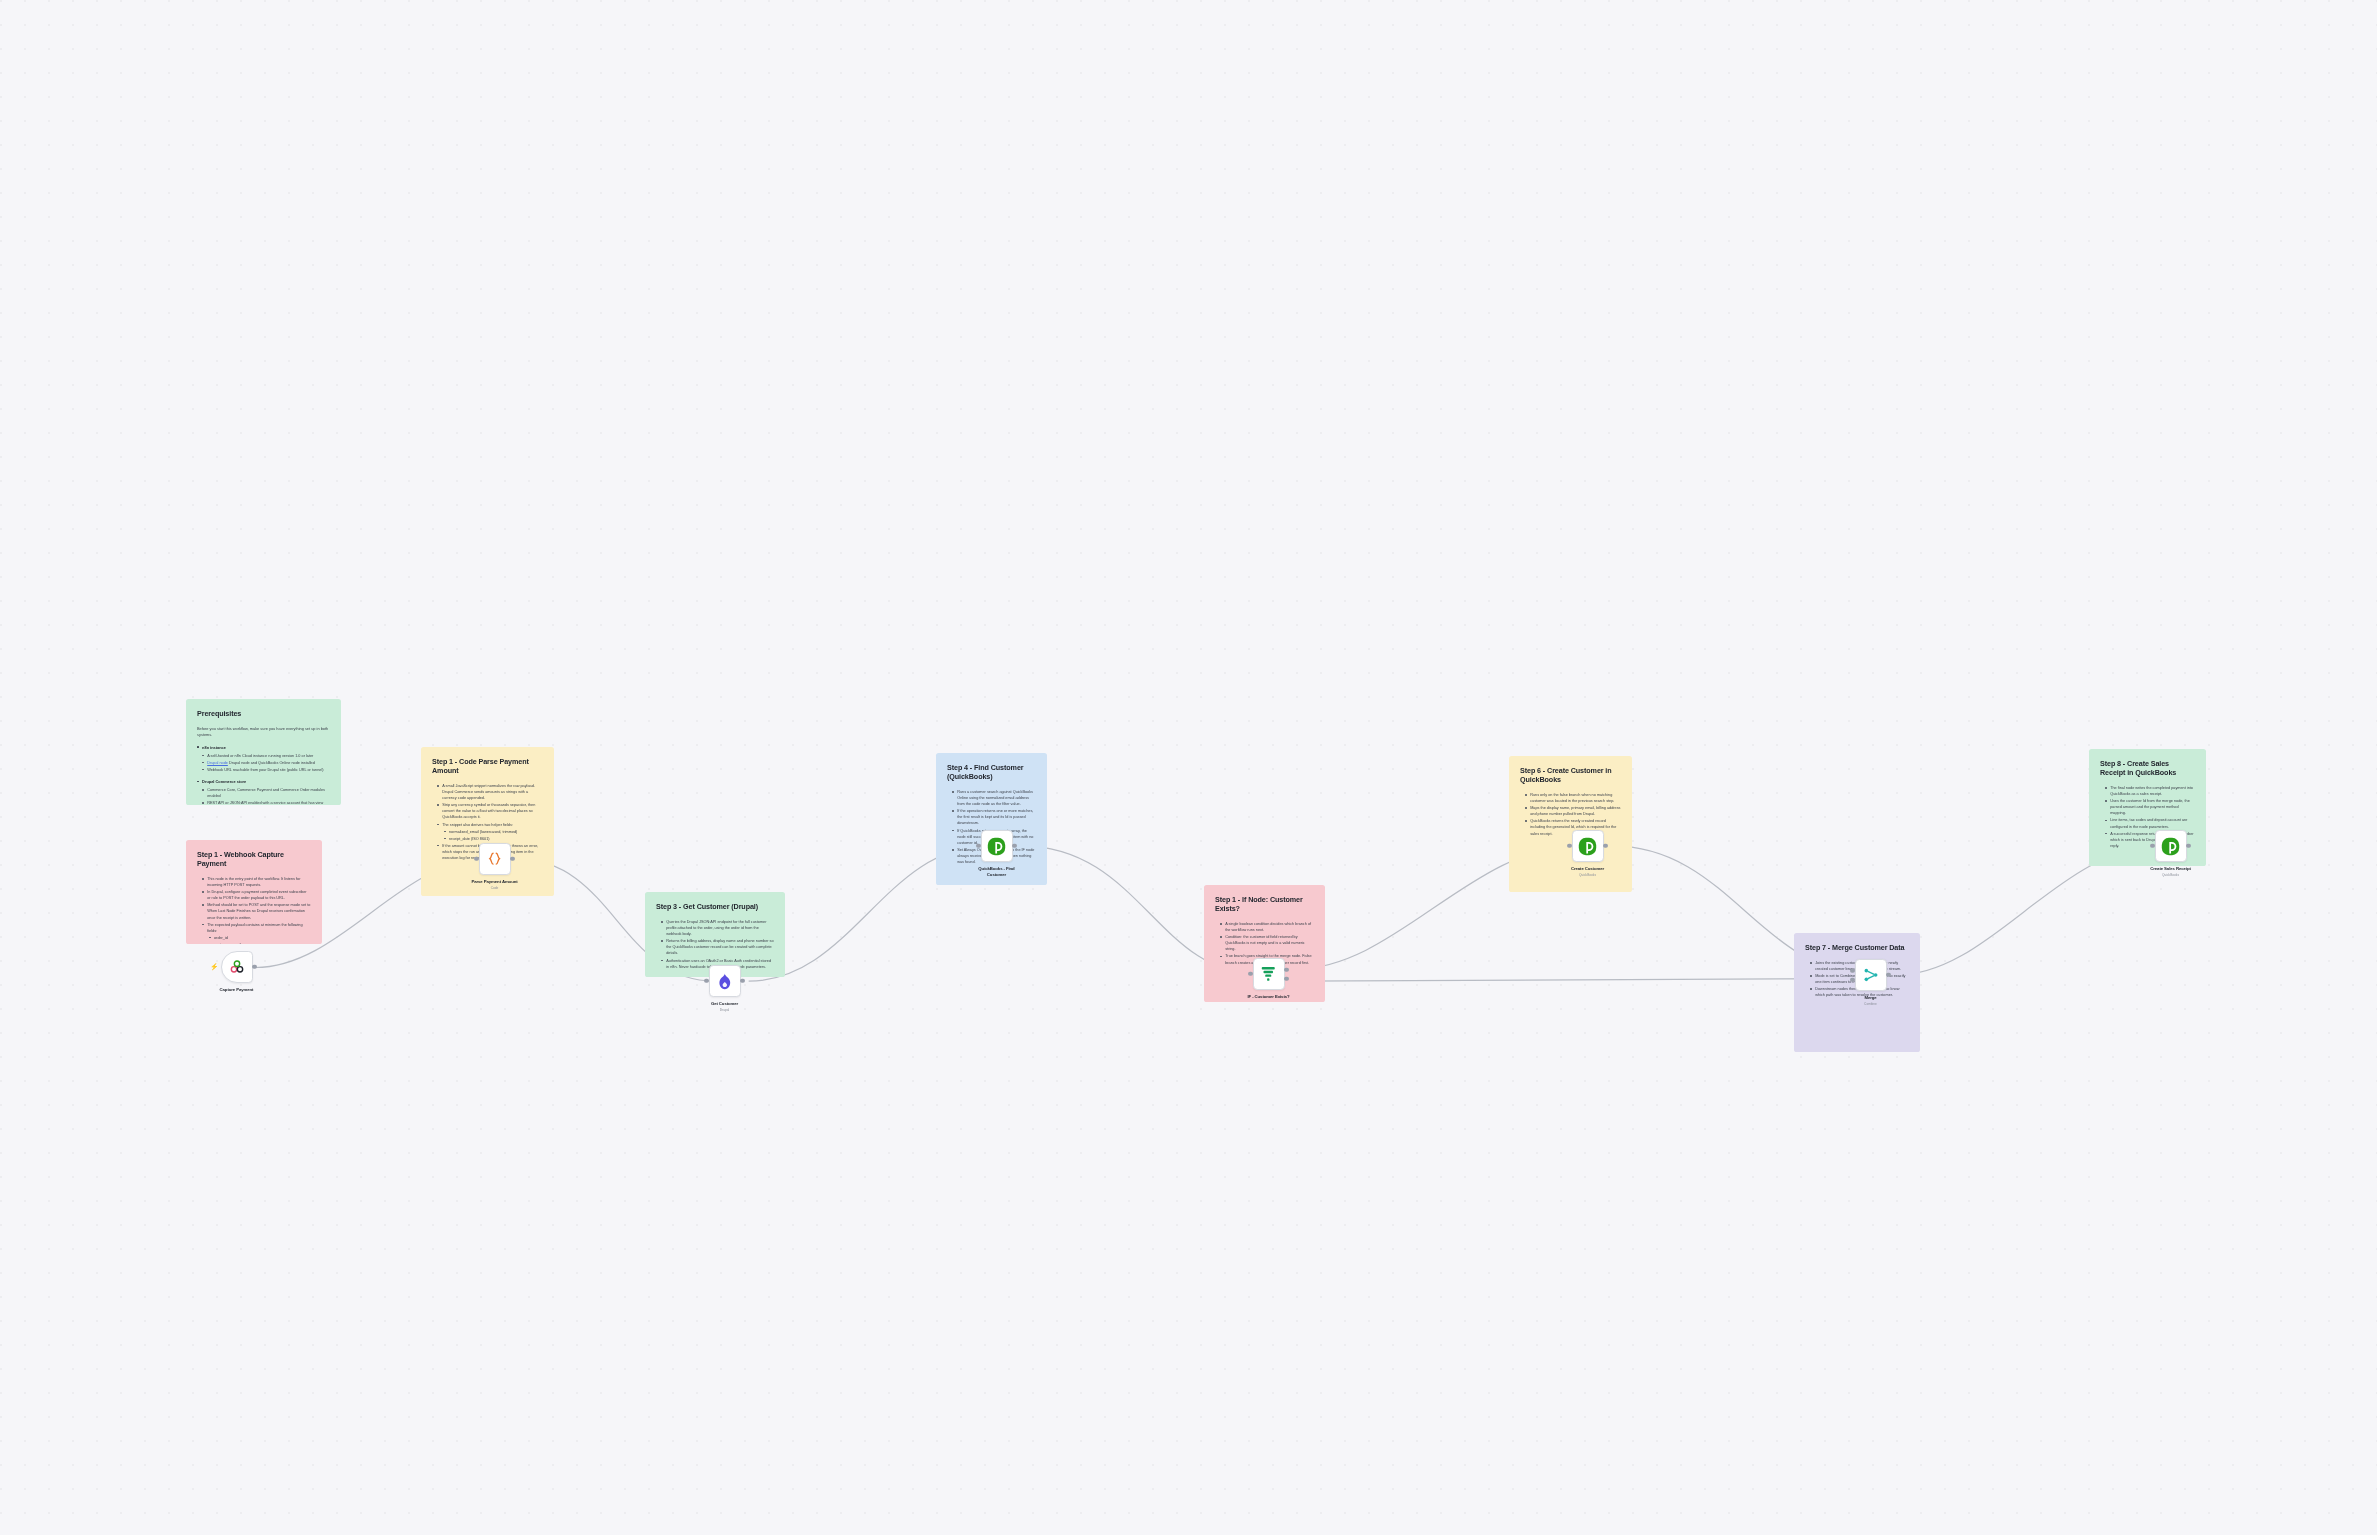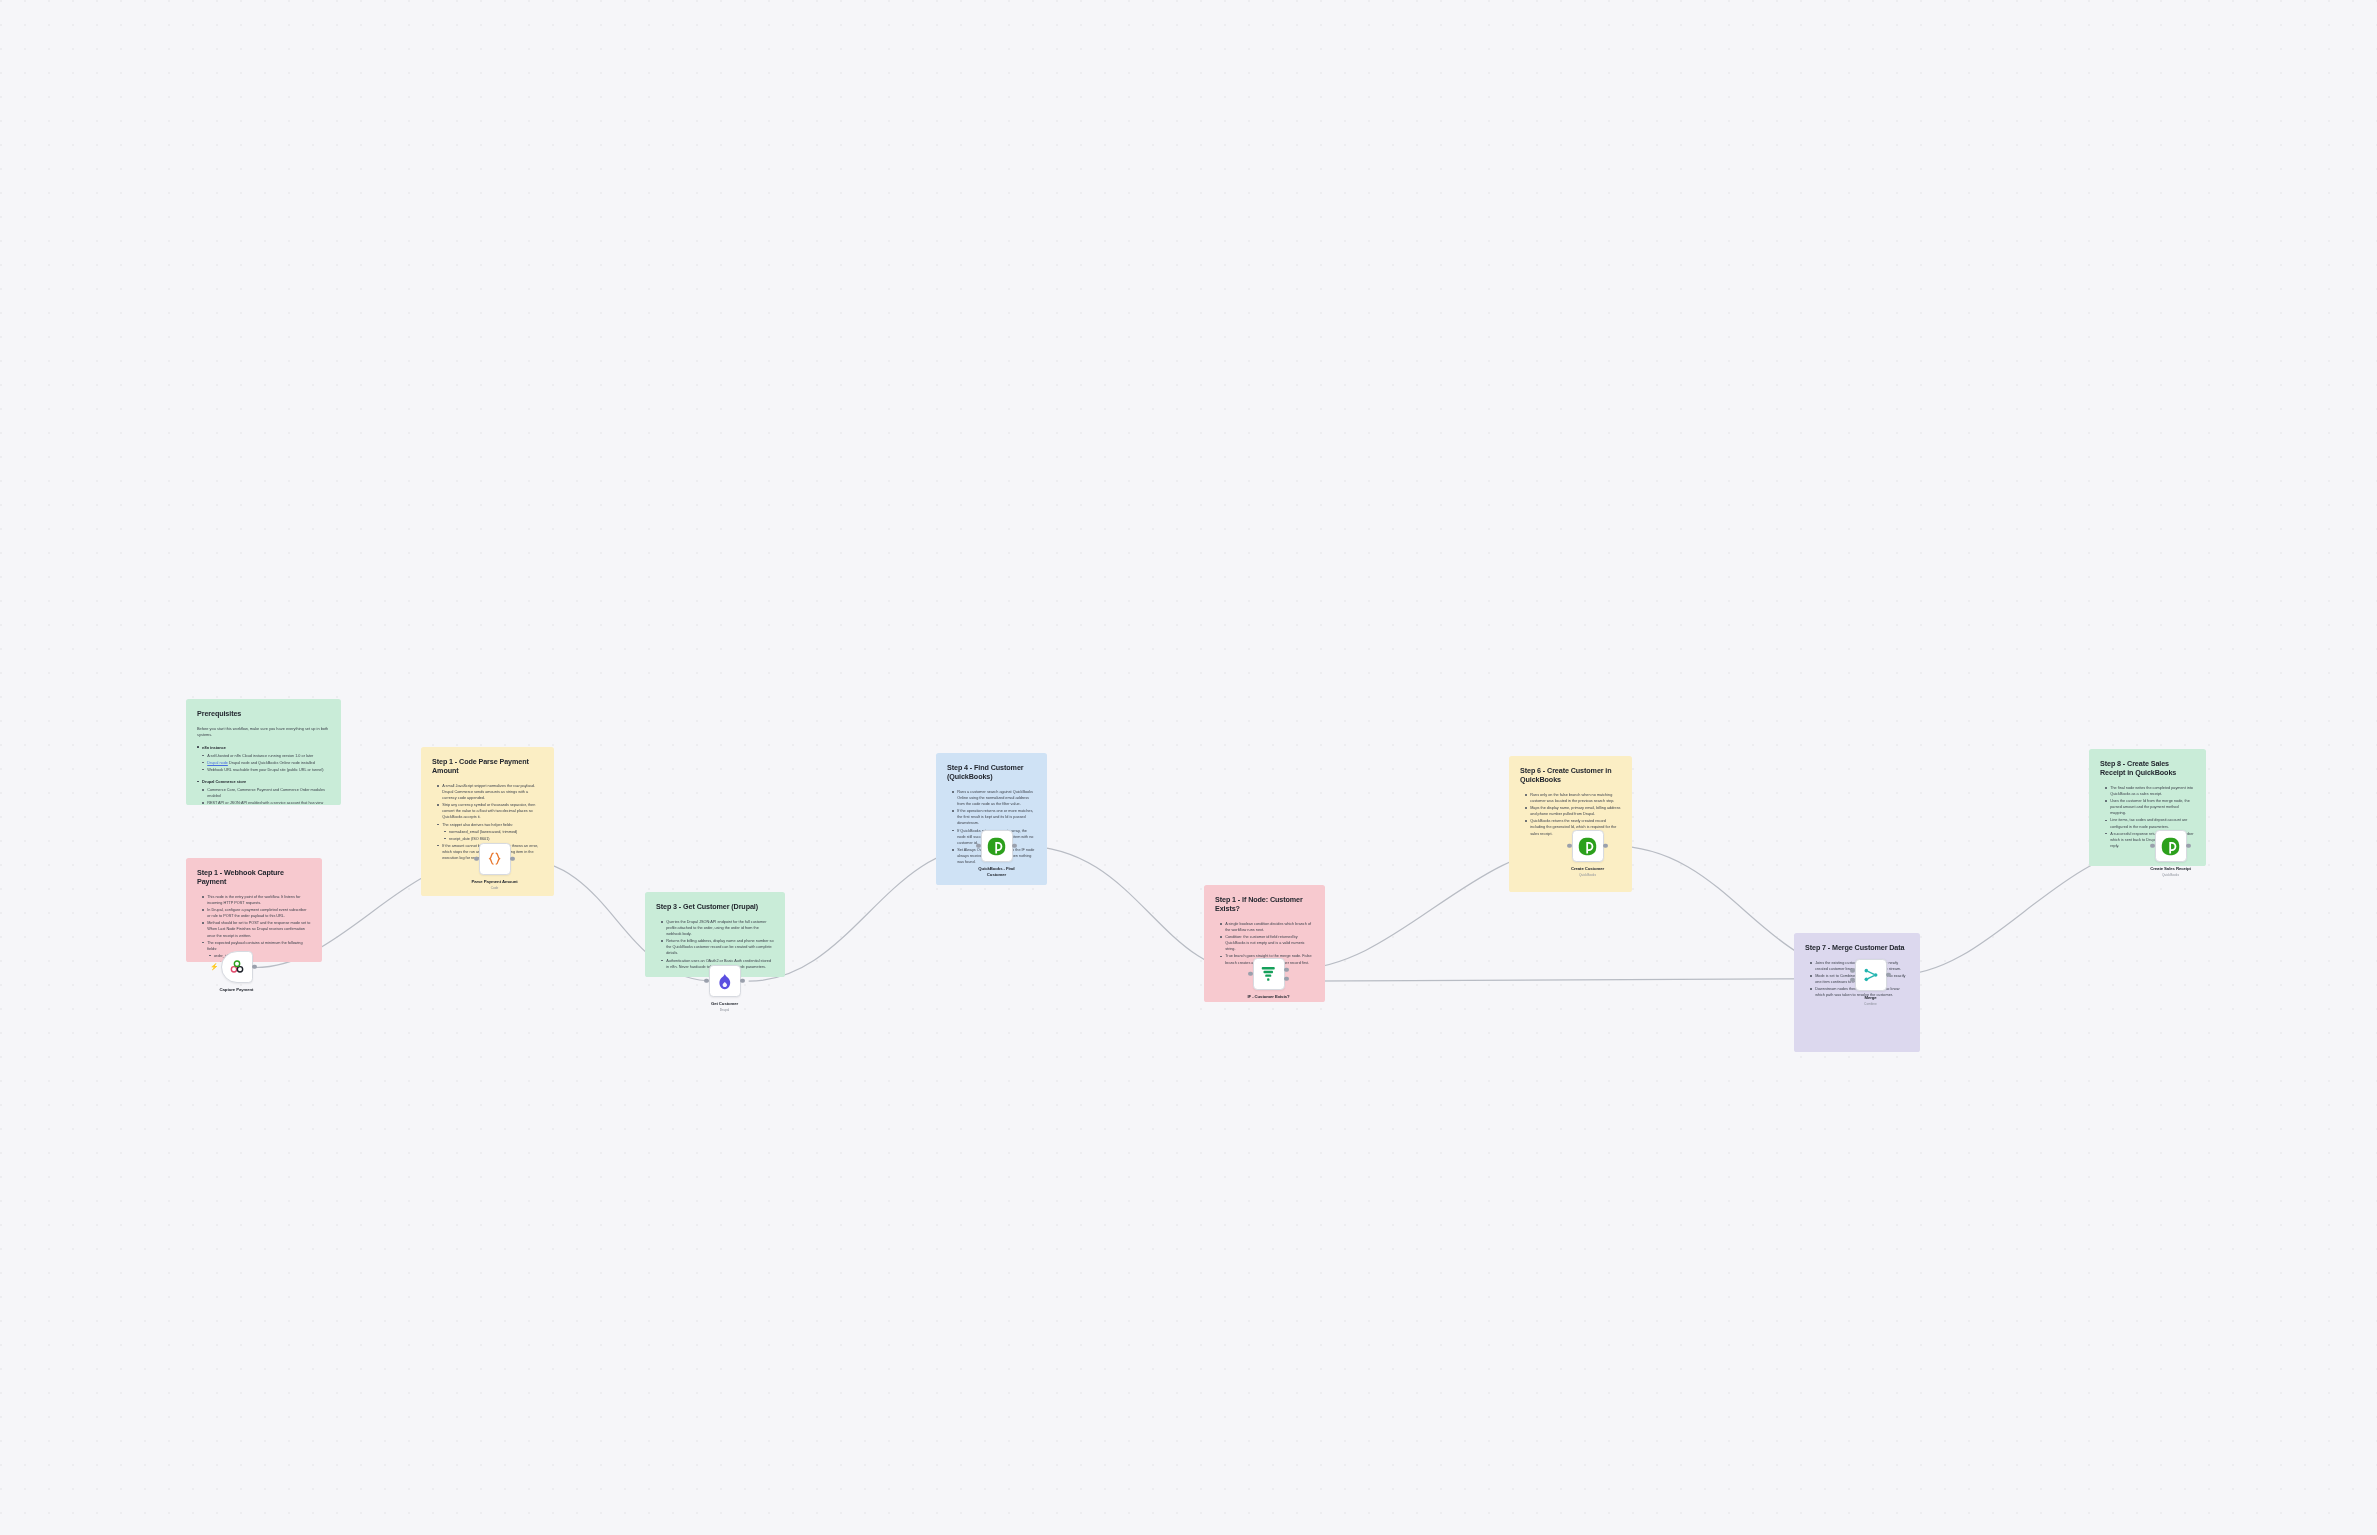--- a/index.html
+++ b/index.html
@@ -181,21 +181,21 @@
       </div>
       <div class="blk">
         <div class="blk-h">Drupal Commerce store</div>
         <div class="li">Commerce Core, Commerce Payment and Commerce Order modules enabled</div>
         <div class="li">REST API or JSON:API enabled with a service account that has view customer profile permission</div>
       </div>
 
     </div>
   </div>
 
-  <div class="sticky" style="left:186px; top:858px; width:136px; height:104px; background:#f7c9cf;">
+  <div class="sticky" style="left:186px; top:840px; width:136px; height:104px; background:#f7c9cf;">
     <div class="sticky-title">Step 1 - Webhook Capture Payment</div>
     <div class="sticky-body">
       <div class="li">This node is the entry point of the workflow. It listens for incoming HTTP POST requests.</div>
       <div class="li">In Drupal, configure a payment completed event subscriber or rule to POST the order payload to this URL.</div>
       <div class="li">Method should be set to POST and the response mode set to When Last Node Finishes so Drupal receives confirmation once the receipt is written.</div>
       <div class="li">The expected payload contains at minimum the following fields:</div>
       <div class="li sub">order_id</div>
       <div class="li sub">customer_email</div>
       <div class="li sub">payment_amount</div>
       <div class="li sub">payment_method</div>

